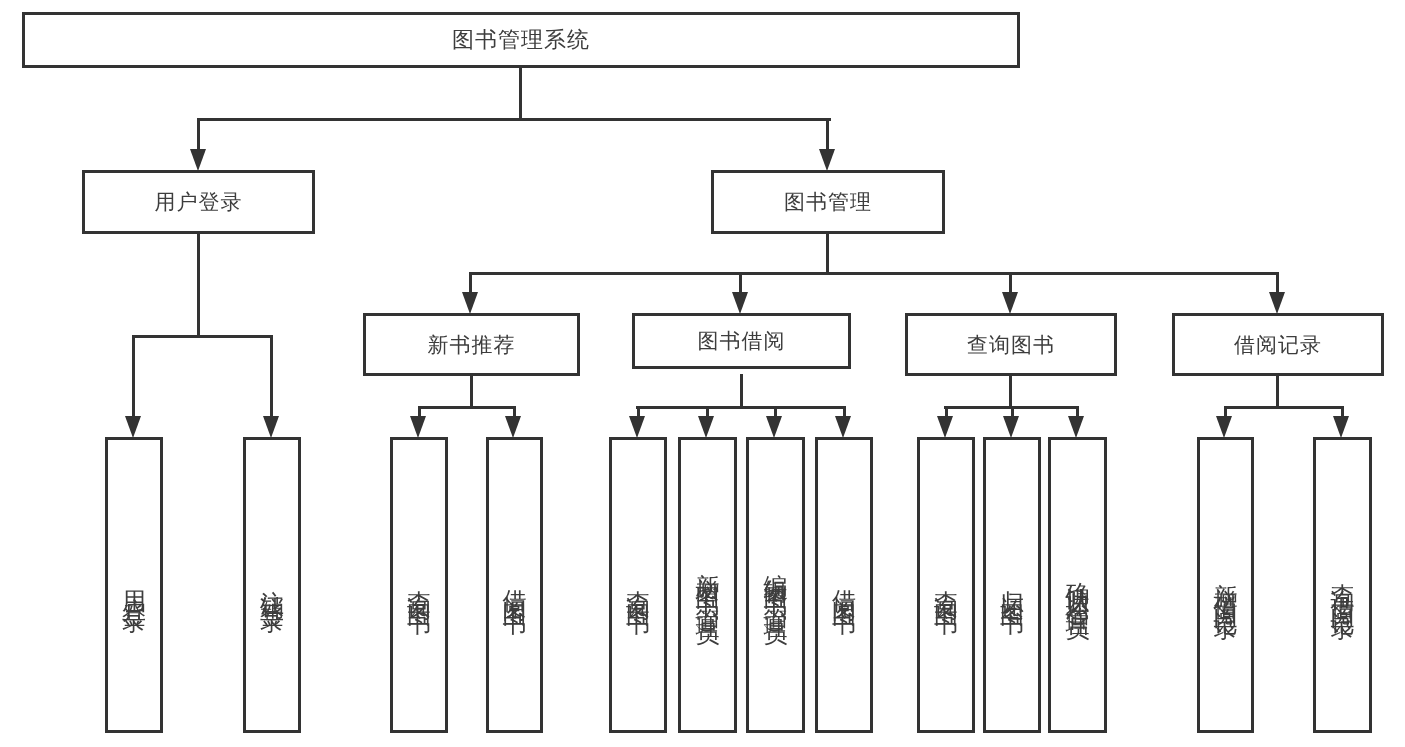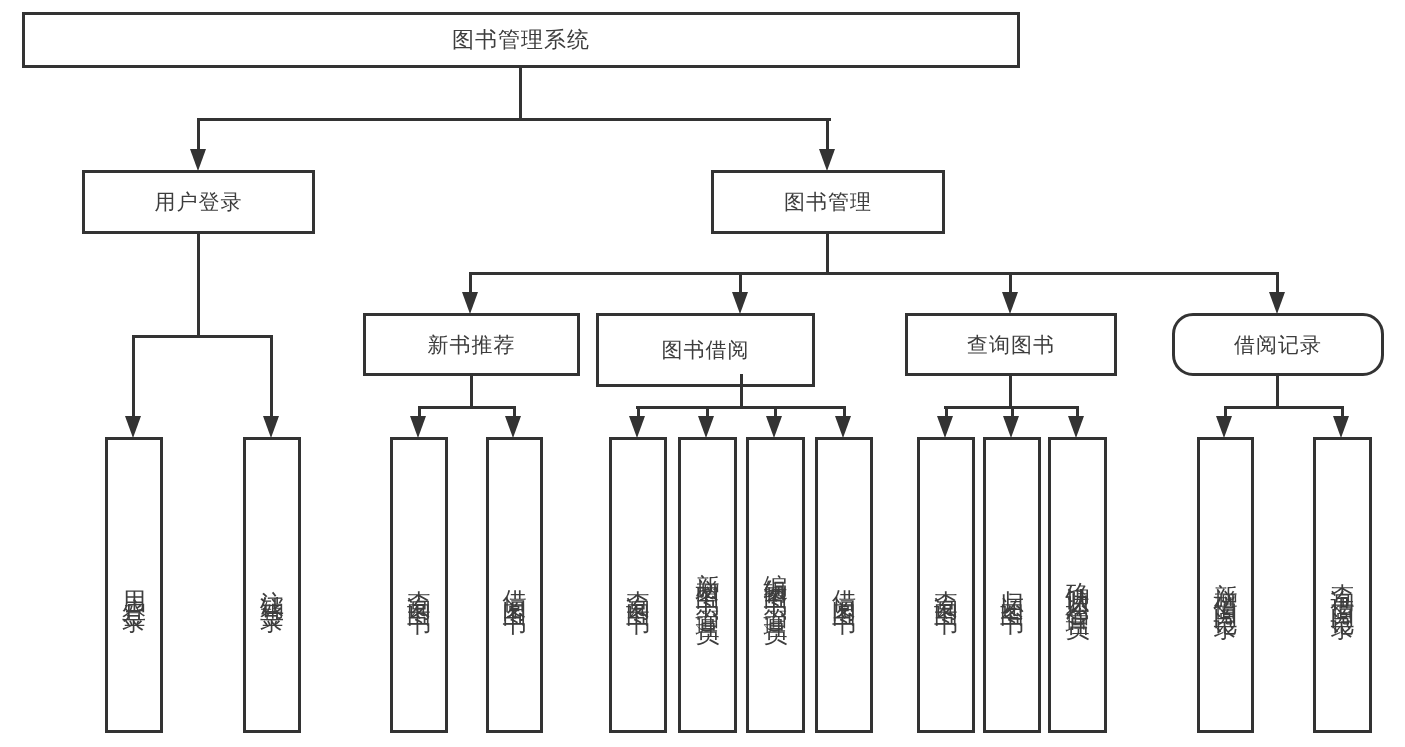--- a/index.html
+++ b/index.html
@@ -36,25 +36,25 @@
 <div id="stage">
 
   <div class="box hbox rootbox" style="left:22px;top:12px;width:998px;height:56px;">图书管理系统</div>
 
   <div class="box hbox" style="left:82px;top:170px;width:233px;height:64px;">用户登录</div>
 
   <div class="box hbox" style="left:711px;top:170px;width:234px;height:64px;">图书管理</div>
 
   <div class="box hbox" style="left:363px;top:313px;width:217px;height:63px;">新书推荐</div>
 
-  <div class="box hbox" style="left:596px;top:313px;width:219px;height:74px;">图书借阅</div>
+  <div class="box hbox" style="left:632px;top:313px;width:219px;height:56px;">图书借阅</div>
 
   <div class="box hbox" style="left:905px;top:313px;width:212px;height:63px;">查询图书</div>
 
-  <div class="box hbox" style="left:1172px;top:313px;width:212px;height:63px;border-radius:21px;">借阅记录</div>
+  <div class="box hbox" style="left:1172px;top:313px;width:212px;height:63px;">借阅记录</div>
 
   <div class="box vbox" style="left:105px;top:437px;width:58px;height:296px;">
     <span class="vtext">用户登录</span>
   </div>
 
   <div class="box vbox" style="left:243px;top:437px;width:58px;height:296px;">
     <span class="vtext">注销登录</span>
   </div>
 
   <div class="box vbox" style="left:390px;top:437px;width:58px;height:296px;">

